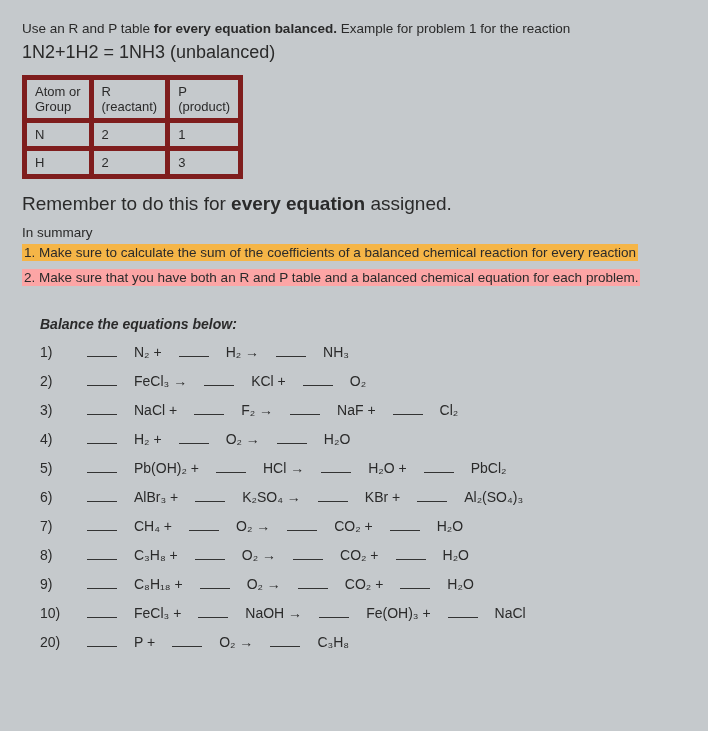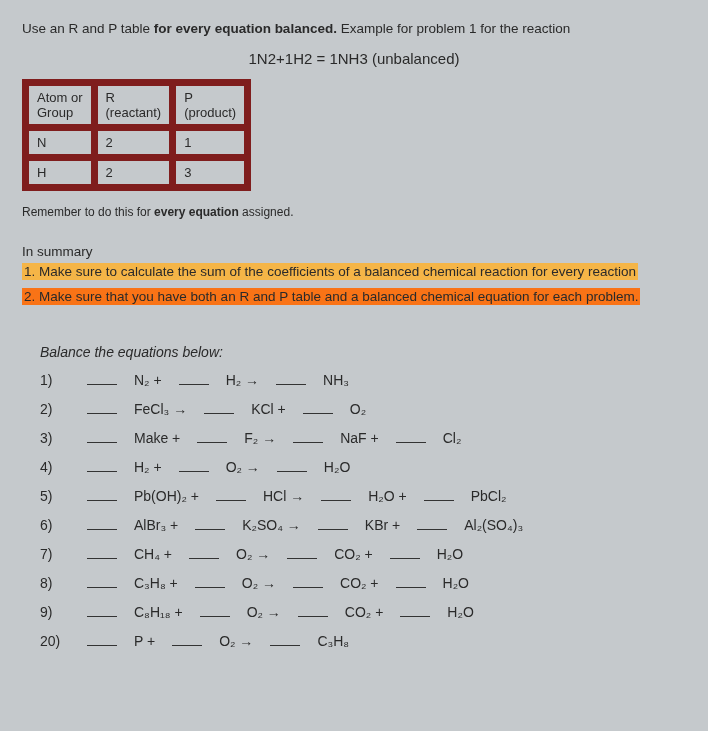--- a/index.html
+++ b/index.html
@@ -5,37 +5,37 @@
   * { margin: 0; padding: 0; box-sizing: border-box; }
   body {
     font-family: Arial, Helvetica, sans-serif;
     background: #c5c9cc;
     width: 708px;
     height: 731px;
     padding: 18px 22px;
     color: #2a2a2a;
     overflow: hidden;
   }
-  .intro { font-size: 13.5px; line-height: 1.6; margin-bottom: 10px; }
-  .formula { font-size: 15px; margin-bottom: 12px; text-align: center; }
+  .intro { font-size: 13.5px; line-height: 1.6; margin-bottom: 2px; }
+  .formula { font-size: 18px; margin-bottom: 12px; }
   table.rp { border-collapse: collapse; margin-bottom: 14px; }
   table.rp td, table.rp th {
-    border: 7px solid #7f1d1d;
+    border: 5px solid #7f1d1d;
     padding: 4px 8px;
     font-size: 13px;
     text-align: left;
     font-weight: normal;
     background: transparent;
   }
-  .remember { font-size: 12px; margin-bottom: 25px; }
+  .remember { font-size: 19px; margin-bottom: 10px; }
   .summary-label { font-size: 13.5px; }
   .hl { display: inline; padding: 1px 2px; font-size: 13.5px; line-height: 1.9; }
   .hl1 { background: #f5b547; text-align: center; }
-  .hl2 { background: #f97316; }
-  .section-heading { font-style: italic; font-weight: normal; font-size: 14px; margin: 34px 0 12px 18px; }
+  .hl2 { background: #fca5a5; }
+  .section-heading { font-style: italic; font-weight: bold; font-size: 14px; margin: 25px 0 12px 18px; }
   .equations { margin-left: 18px; }
   .eq-row { display: flex; align-items: baseline; font-size: 14px; margin-bottom: 13px; }
   .eq-num { width: 44px; }
   .blank { display:inline-block; border-bottom: 1px solid #333; width: 30px; height: 12px; vertical-align: baseline; margin: 0 3px; }
   .term { margin: 0 14px; }
   b { font-weight: bold; }
 </style>
 </head>
 <body>
 
@@ -91,21 +91,21 @@
       <span class="blank"></span>
       <span class="term">FeCl₃ →</span>
       <span class="blank"></span>
       <span class="term">KCl +</span>
       <span class="blank"></span>
       <span class="term">O₂</span>
     </div>
     <div class="eq-row">
       <span class="eq-num">3)</span>
       <span class="blank"></span>
-      <span class="term">Make +</span>
+      <span class="term">NaCl +</span>
       <span class="blank"></span>
       <span class="term">F₂ →</span>
       <span class="blank"></span>
       <span class="term">NaF +</span>
       <span class="blank"></span>
       <span class="term">Cl₂</span>
     </div>
     <div class="eq-row">
       <span class="eq-num">4)</span>
       <span class="blank"></span>
@@ -164,20 +164,31 @@
       <span class="blank"></span>
       <span class="term">C₈H₁₈ +</span>
       <span class="blank"></span>
       <span class="term">O₂ →</span>
       <span class="blank"></span>
       <span class="term">CO₂ +</span>
       <span class="blank"></span>
       <span class="term">H₂O</span>
     </div>
     <div class="eq-row">
+      <span class="eq-num">10)</span>
+      <span class="blank"></span>
+      <span class="term">FeCl₃ +</span>
+      <span class="blank"></span>
+      <span class="term">NaOH →</span>
+      <span class="blank"></span>
+      <span class="term">Fe(OH)₃ +</span>
+      <span class="blank"></span>
+      <span class="term">NaCl</span>
+    </div>
+    <div class="eq-row">
       <span class="eq-num">20)</span>
       <span class="blank"></span>
       <span class="term">P +</span>
       <span class="blank"></span>
       <span class="term">O₂ →</span>
       <span class="blank"></span>
       <span class="term">C₃H₈</span>
     </div>
   </div>
 

